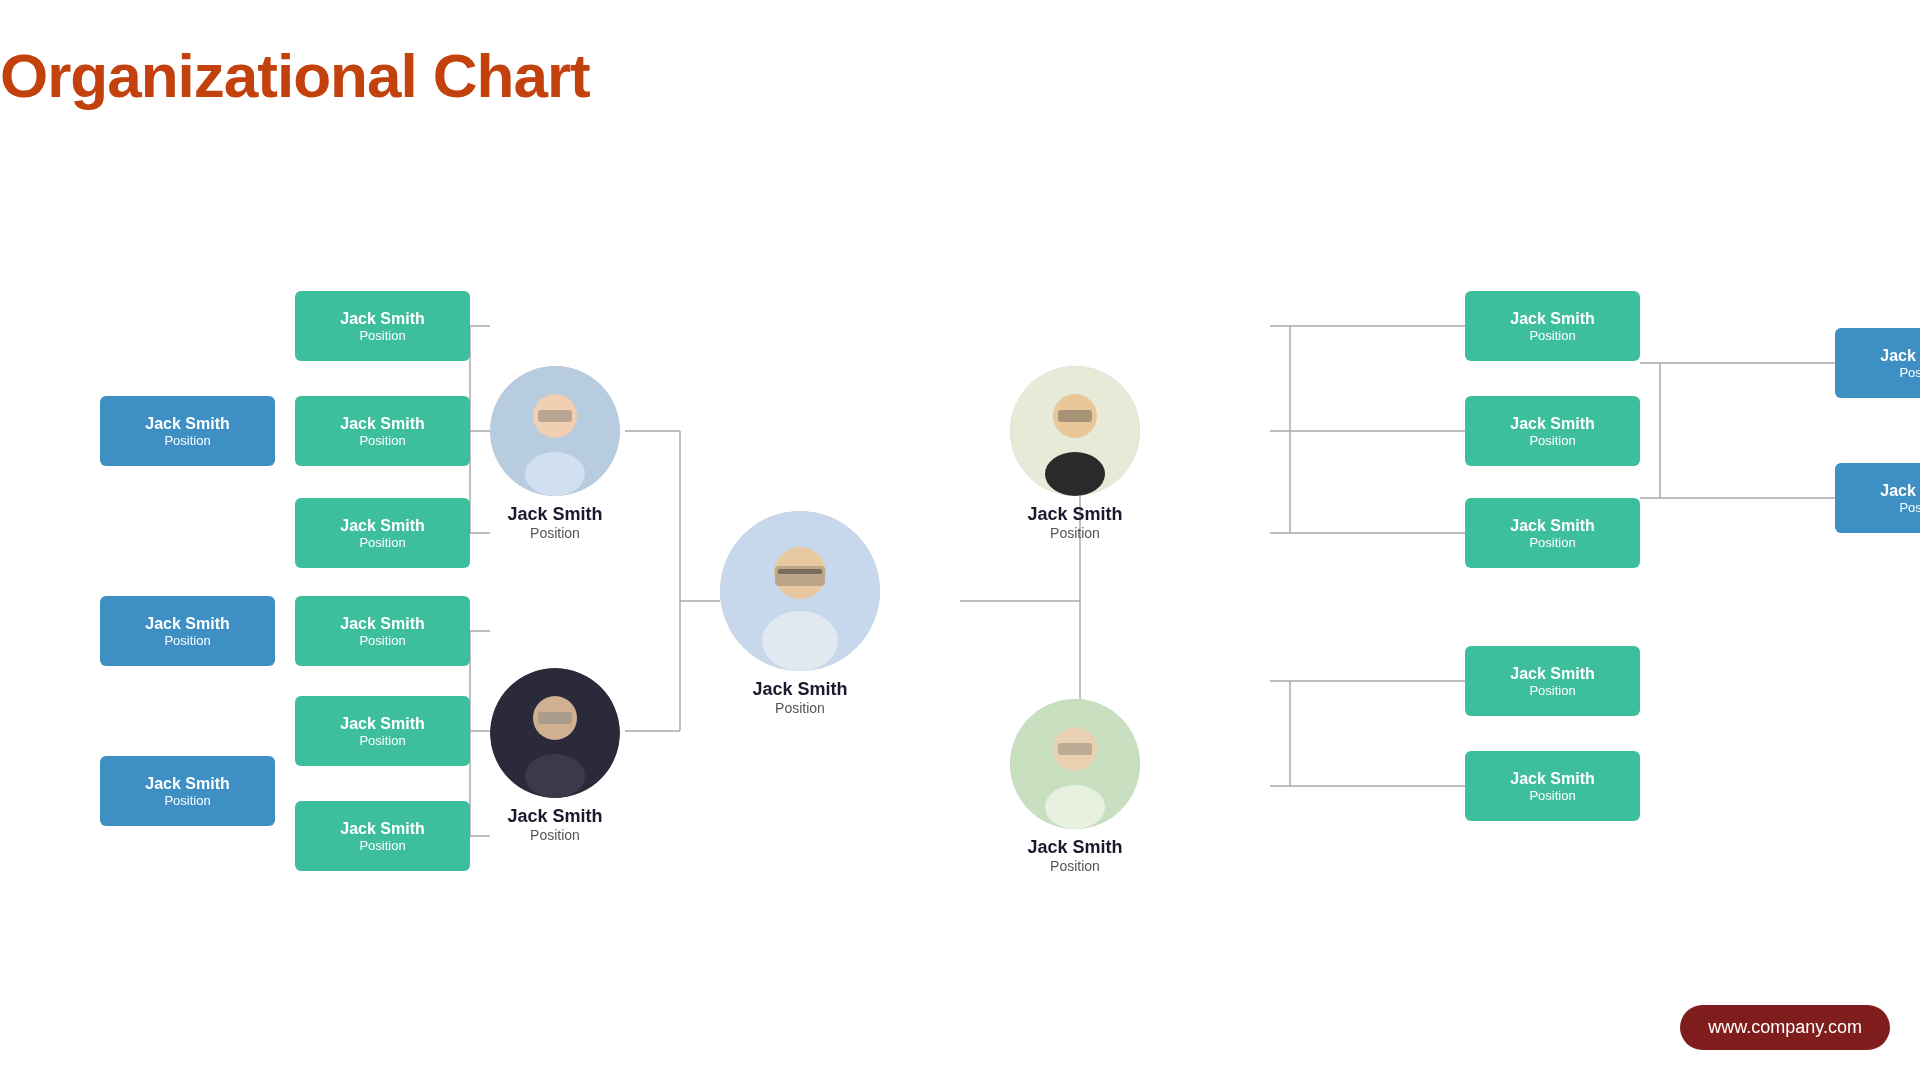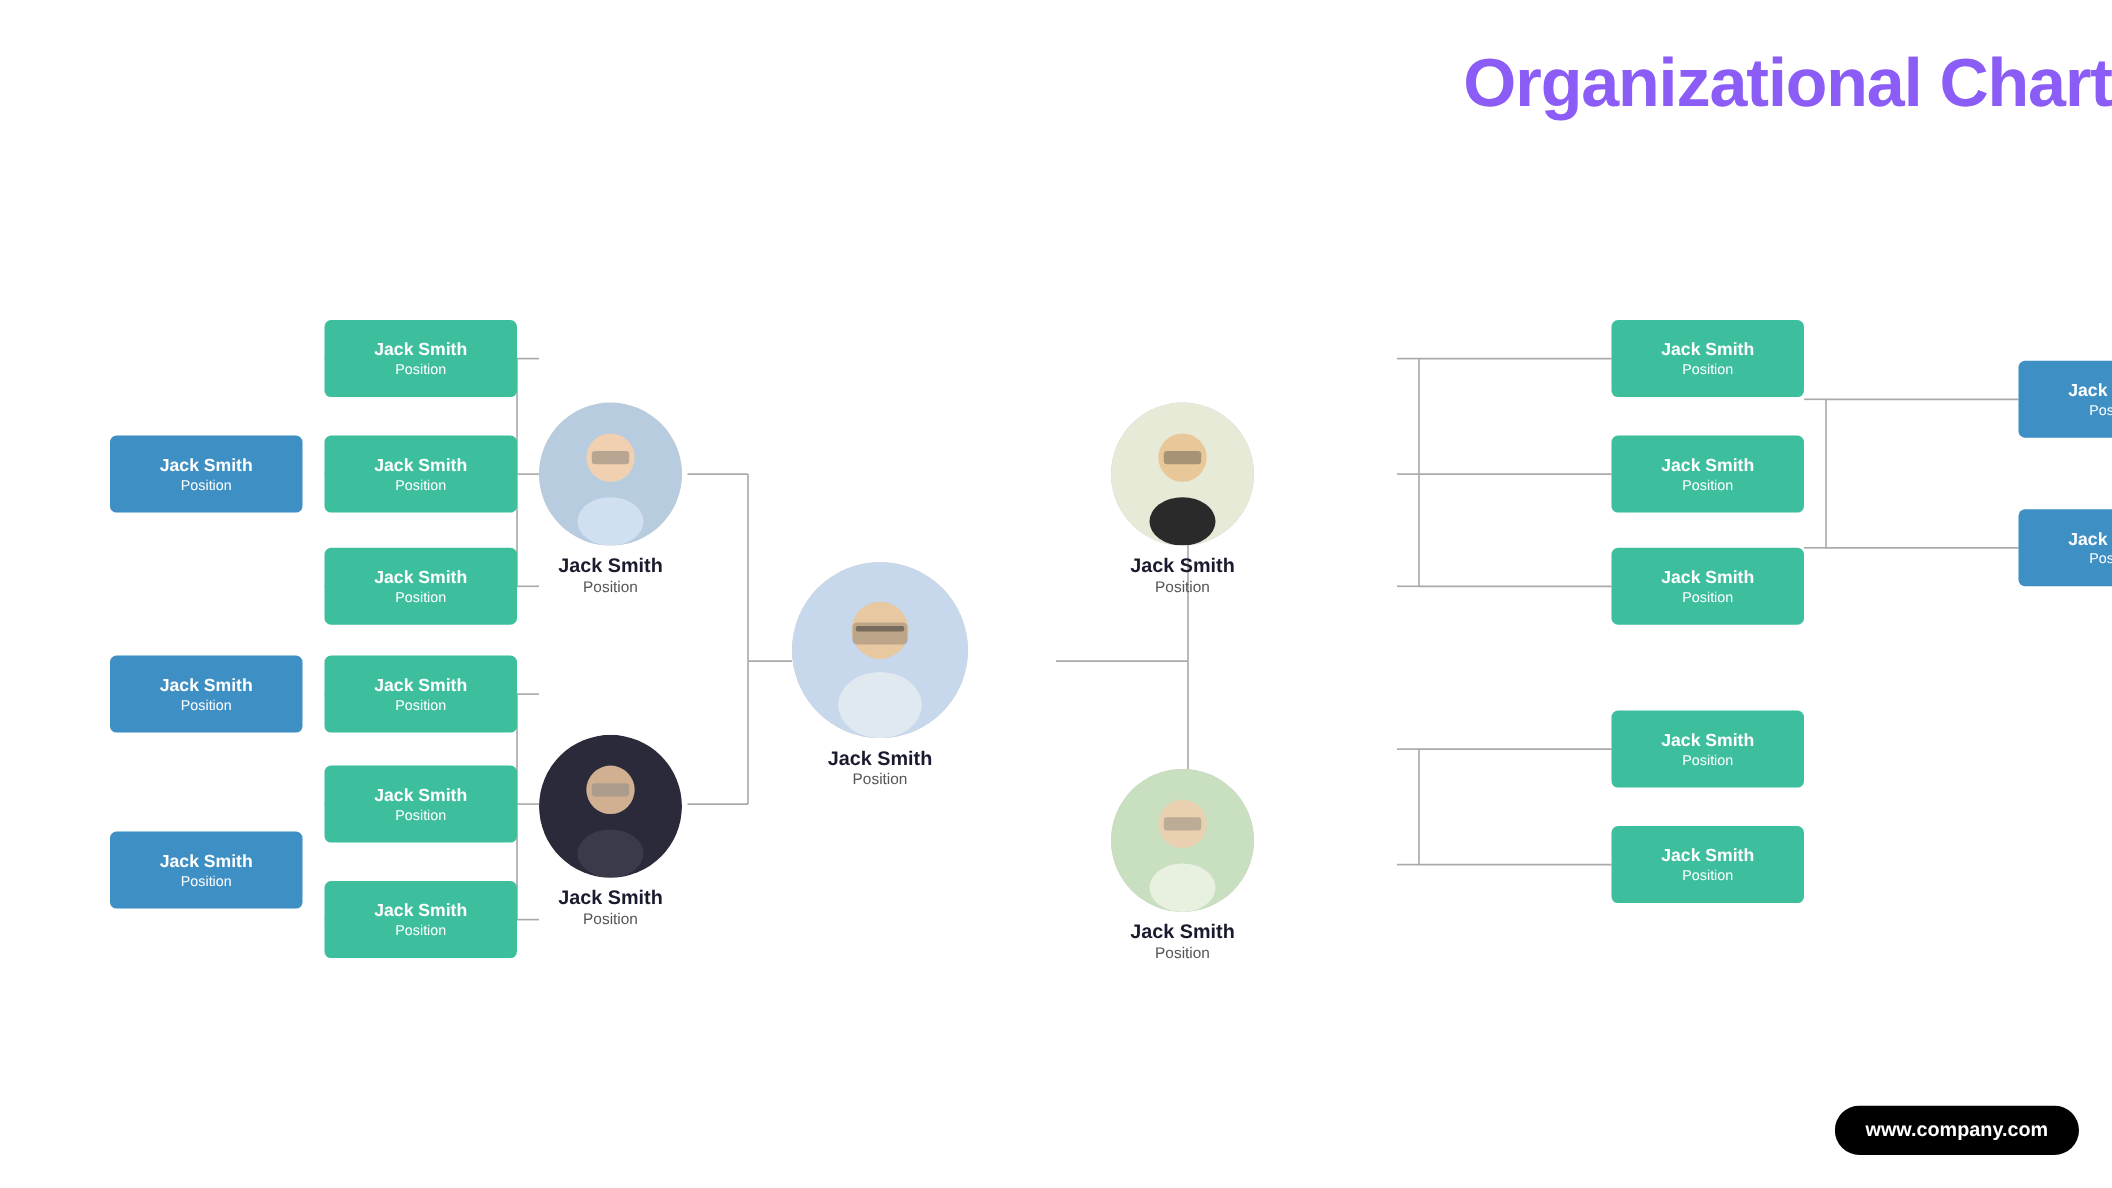--- a/index.html
+++ b/index.html
@@ -6,24 +6,24 @@
     body {
       font-family: 'Arial', sans-serif;
       background: #ffffff;
       width: 1920px;
       min-height: 1080px;
       overflow: hidden;
       position: relative;
     }
 
     .page-title {
-      text-align: right;
+      text-align: left;
       font-size: 62px;
       font-weight: 900;
-      color: #8b5cf6;
+      color: #c2410c;
       padding-top: 40px;
       padding-bottom: 30px;
       letter-spacing: -1px;
     }
 
     
     .chart-container {
       position: relative;
       width: 1920px;
       height: 900px;
@@ -121,26 +121,26 @@
       width: 1920px;
       height: 900px;
       pointer-events: none;
     }
 
     
     .footer-badge {
       position: fixed;
       bottom: 30px;
       right: 30px;
-      background: #000000;
+      background: #7f1d1d;
       color: white;
       border-radius: 30px;
       padding: 12px 28px;
       font-size: 18px;
-      font-weight: 700;
+      font-weight: 400;
     }
 
     
     .face-svg {
       width: 100%;
       height: 100%;
     }
   </style>
 </head>
 <body>

